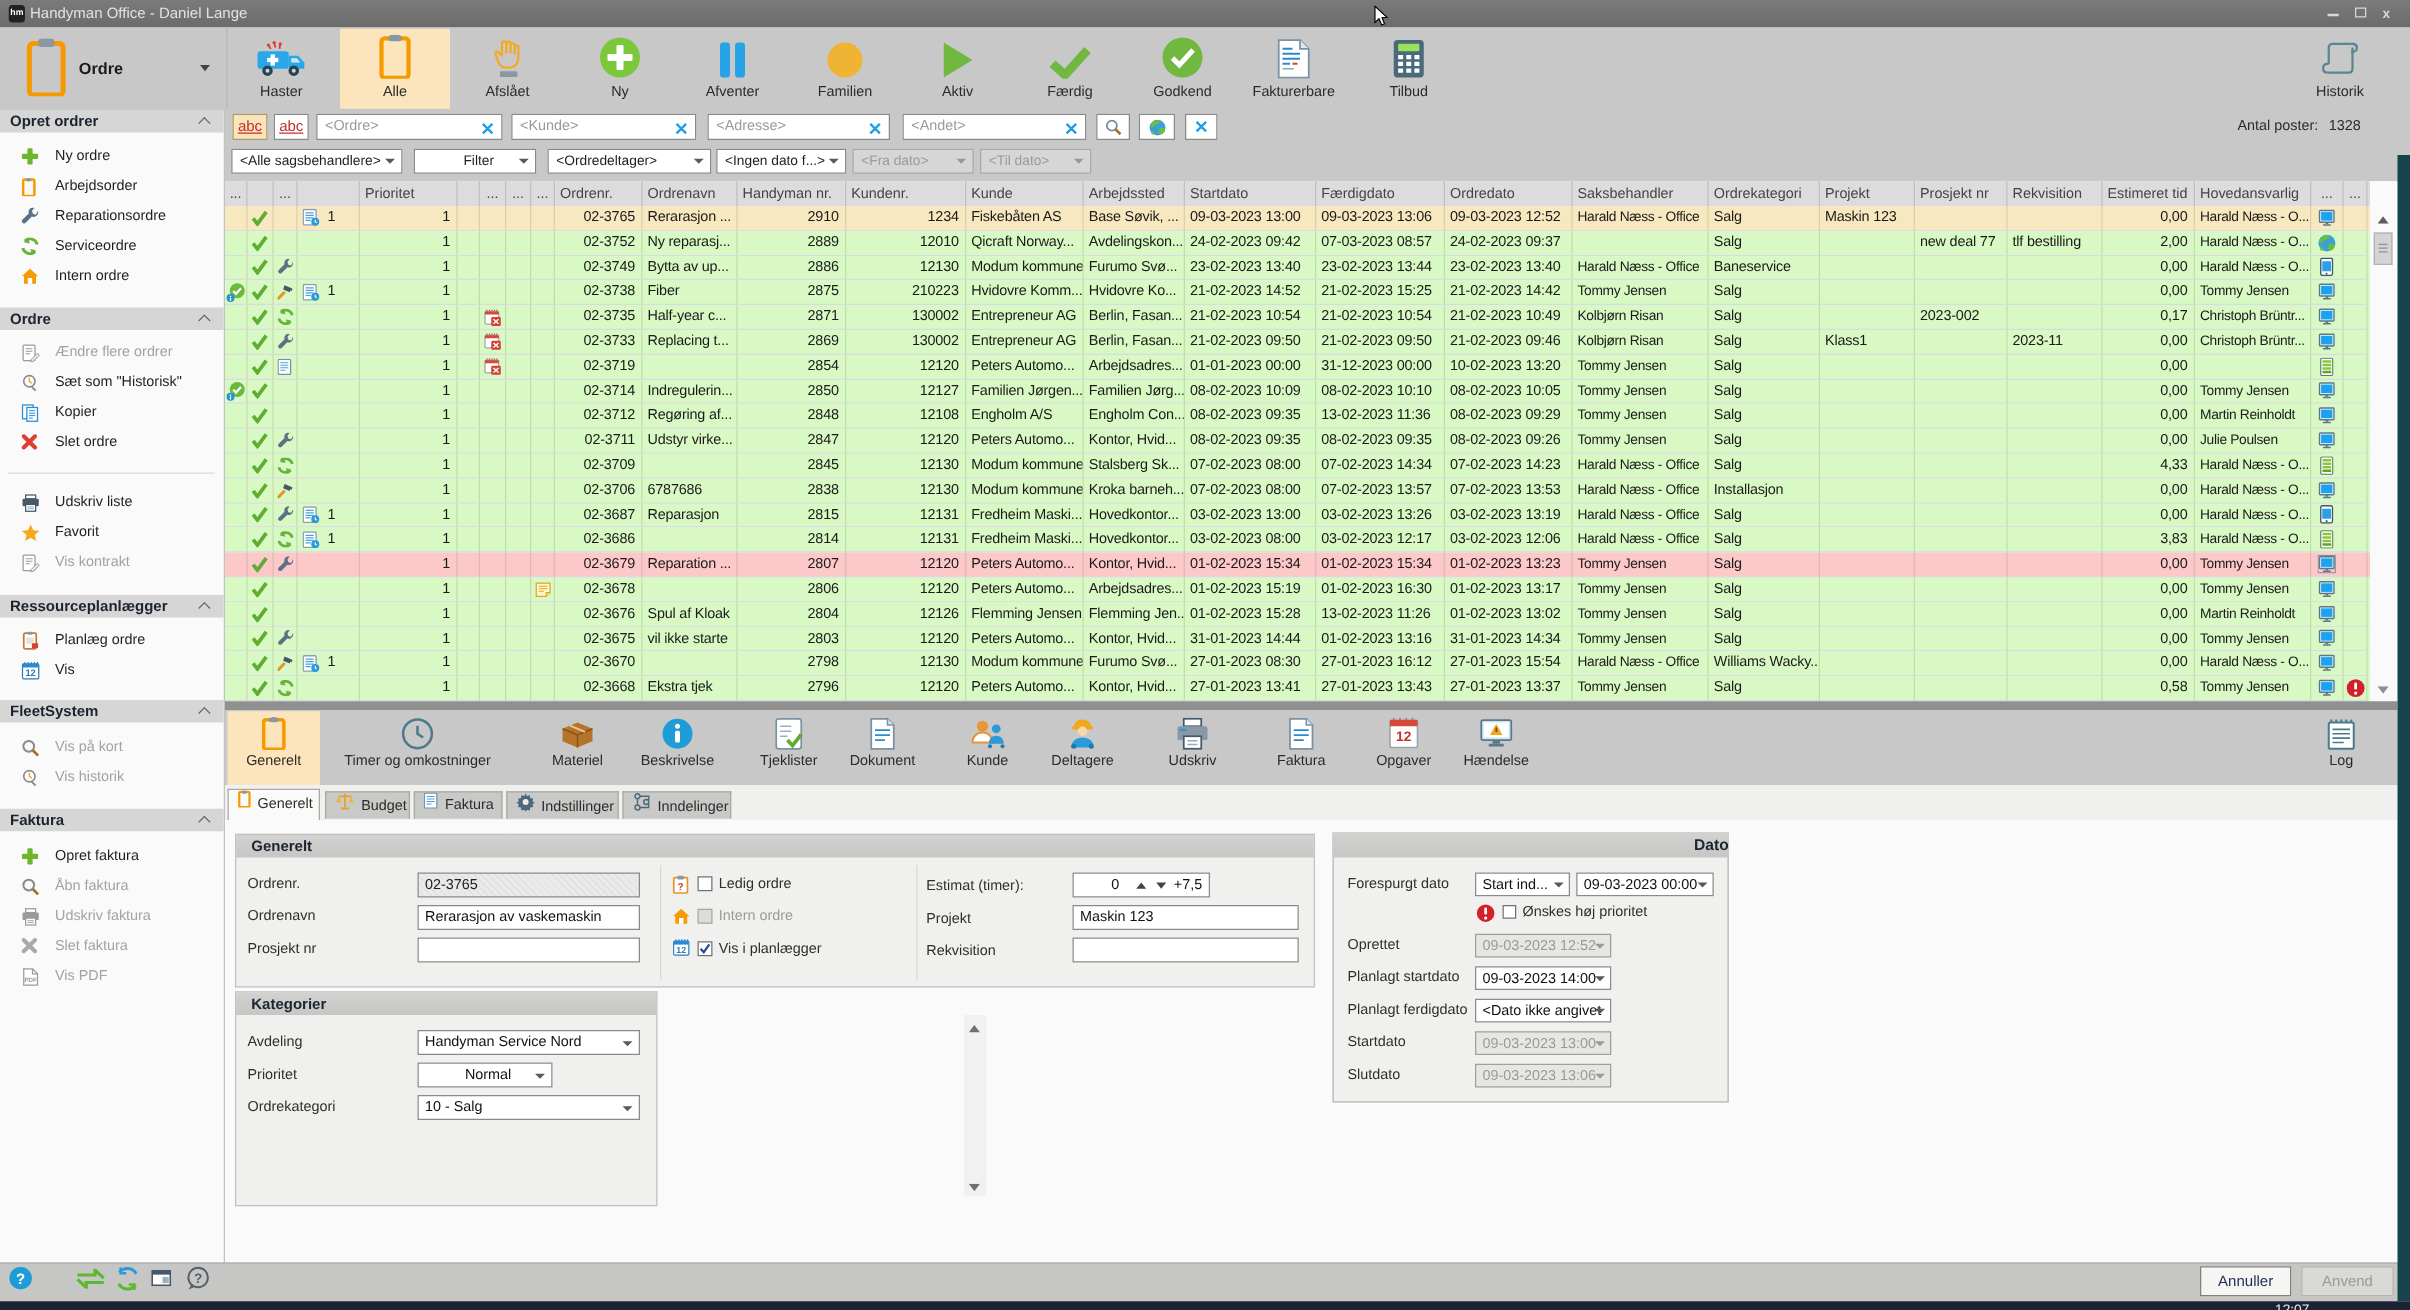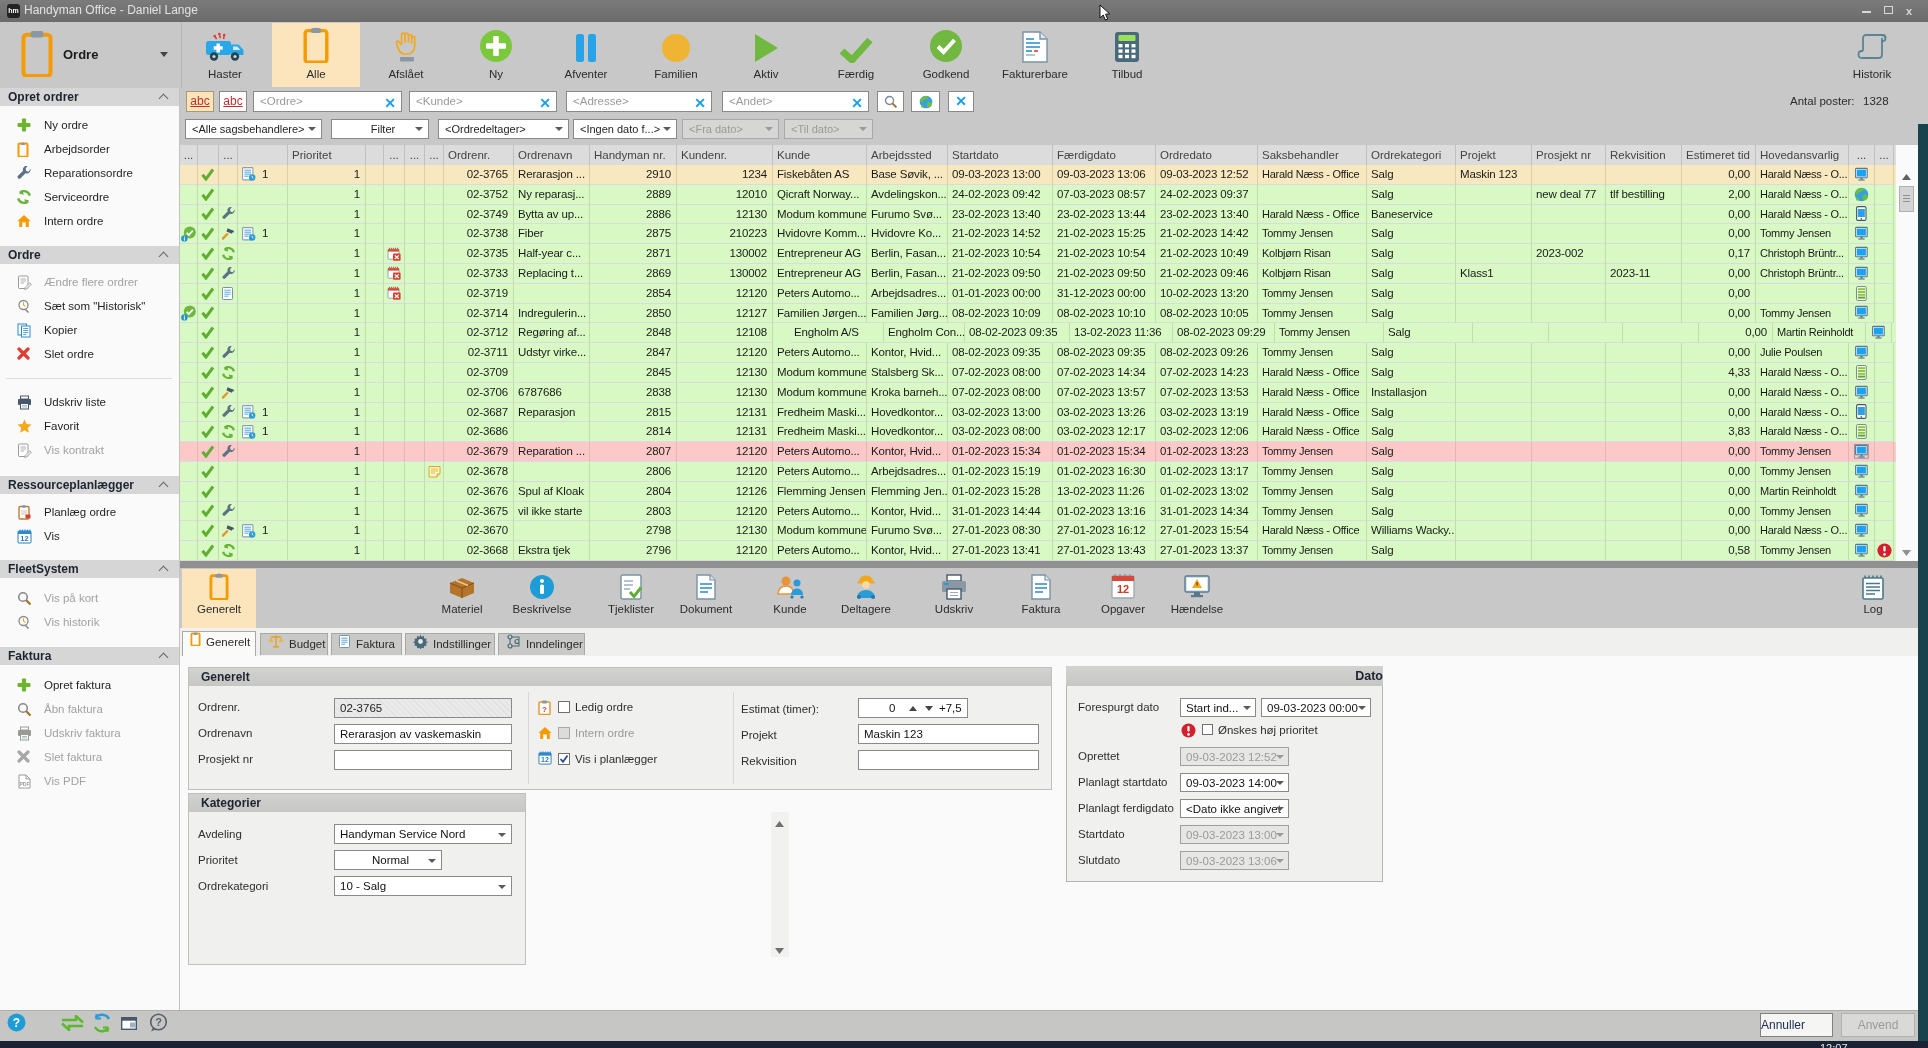--- a/index.html
+++ b/index.html
@@ -890,21 +890,21 @@
       <div class="cell l" style="width:50px;"></div>
       <div class="cell r" style="width:78px;">1</div>
       <div class="cell c" style="width:18px;"></div>
       <div class="cell c" style="width:21px;"></div>
       <div class="cell c" style="width:20px;"></div>
       <div class="cell c" style="width:19px;"></div>
       <div class="cell r" style="width:70px;">02-3712</div>
       <div class="cell l" style="width:76px;">Regøring af...</div>
       <div class="cell r" style="width:87px;">2848</div>
       <div class="cell r" style="width:96px;">12108</div>
-      <div class="cell l" style="width:94px;margin-left:17px;">Engholm A/S</div>
+      <div class="cell l" style="width:94px;">Engholm A/S</div>
       <div class="cell l" style="width:81px;">Engholm Con...</div>
       <div class="cell l" style="width:105px;">08-02-2023 09:35</div>
       <div class="cell l" style="width:103px;">13-02-2023 11:36</div>
       <div class="cell l" style="width:102px;">08-02-2023 09:29</div>
       <div class="cell l hv" style="width:109px;">Tommy Jensen</div>
       <div class="cell l" style="width:89px;">Salg</div>
       <div class="cell l" style="width:76px;"></div>
       <div class="cell l" style="width:74px;"></div>
       <div class="cell l" style="width:76px;"></div>
       <div class="cell r" style="width:74px;">0,00</div>
@@ -1489,20 +1489,29 @@
 <div class="abs" style="left:182px;top:569px;width:74px;height:59px;background:#fce5bc;"></div>
 <div class="btab" style="left:149px;width:140px;">
       <div class="ico">
         <svg width="20" height="27" viewBox="0 0 20 27" style="">
           <rect x="1.9" y="2.7" width="16.2" height="23.76" rx="2.0" fill="none" stroke="#f59a00" stroke-width="2.8"></rect>
           <rect x="6.0" y="1" width="8.0" height="3.7800000000000002" rx="2" fill="#8a98a4"></rect>
           <rect x="8.4" y="0.54" width="3.2" height="1.6199999999999999" rx="1.5" fill="#8a98a4"></rect>
         </svg>
       </div>
       <div class="txt">Generelt</div>
+    </div>
+<div class="btab" style="left:264px;width:140px;">
+      <div class="ico">
+        <svg width="26" height="26" viewBox="0 0 26 26" style="">
+          <circle cx="13" cy="13" r="11.5" fill="none" stroke="#4a7a8c" stroke-width="2"></circle>
+          <path d="M13 6.5V13l4.5 3" stroke="#4a7a8c" stroke-width="2" fill="none"></path>
+        </svg>
+      </div>
+      <div class="txt">Timer og omkostninger</div>
     </div>
 <div class="btab" style="left:392px;width:140px;">
       <div class="ico">
         <svg width="28" height="24" viewBox="0 0 28 24" style="">
           <path d="M2 7 L14 2 L26 7 L26 17 L14 22 L2 17 Z" fill="#b5742a"></path>
           <path d="M2 7 L14 12 L26 7" fill="none" stroke="#8a5518" stroke-width="1.2"></path>
           <path d="M14 12 V22" stroke="#8a5518" stroke-width="1.2"></path>
           <path d="M8 4.5l12 5" fill="none" stroke="#e8c89a" stroke-width="1.5"></path>
         </svg>
       </div>
@@ -1756,17 +1765,17 @@
 <div class="abs" style="left:121px;top:1016px;"><svg width="16" height="13" viewBox="0 0 16 13" style="">
         <rect x="0.7" y="0.7" width="14.6" height="11.6" fill="#fff" stroke="#46586a" stroke-width="1.4"></rect>
         <rect x="0.7" y="0.7" width="14.6" height="3" fill="#46586a"></rect>
         <rect x="9" y="5.5" width="5" height="5" fill="#9ab4c4"></rect>
       </svg></div>
 <div class="abs" style="left:149px;top:1013px;"><svg width="19" height="19" viewBox="0 0 19 19" style="">
         <circle cx="9.5" cy="9" r="7.8" fill="none" stroke="#55606a" stroke-width="1.6"></circle>
         <path d="M4 14.5l-2 4 5-2.2" fill="#55606a" stroke="none"></path>
         <text x="9.5" y="13" font-size="11" font-weight="bold" fill="#55606a" text-anchor="middle" font-family="Liberation Sans">?</text>
       </svg></div>
-<div class="abs" style="left:1760px;top:1013px;width:73px;height:24px;background:#f5f5f3;border:1px solid #80807e;font-size:12px;color:#1c2c52;text-align:left;line-height:22px;">Annuller</div>
+<div class="abs" style="left:1760px;top:1013px;width:73px;height:24px;background:#f5f5f3;border:1px solid #80807e;font-size:12px;color:#1c2c52;text-align:center;line-height:22px;">Annuller</div>
 <div class="abs" style="left:1841px;top:1013px;width:74px;height:24px;background:#d9d9d7;border:1px solid #b2b2b0;font-size:12px;color:#9a9a98;text-align:center;line-height:22px;">Anvend</div>
 <div class="abs" style="left:0;top:1041px;width:1928px;height:7px;background:#1b2233;"></div>
 <div class="abs" style="left:1820px;top:1042px;font-size:11px;color:#e8e8e8;">12:07</div>
 <div class="abs" style="left:1918px;top:124px;width:10px;height:917px;background:#17434d;"></div>
 </div>
 </body></html>

